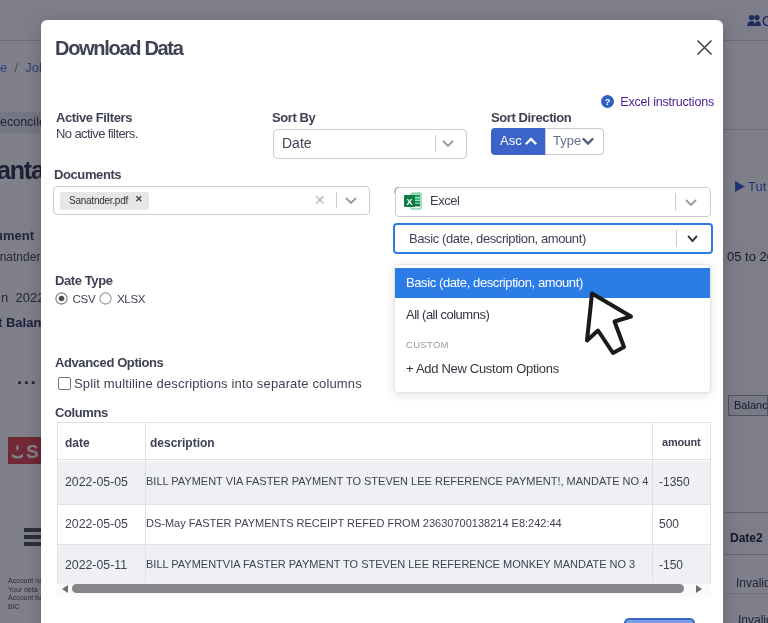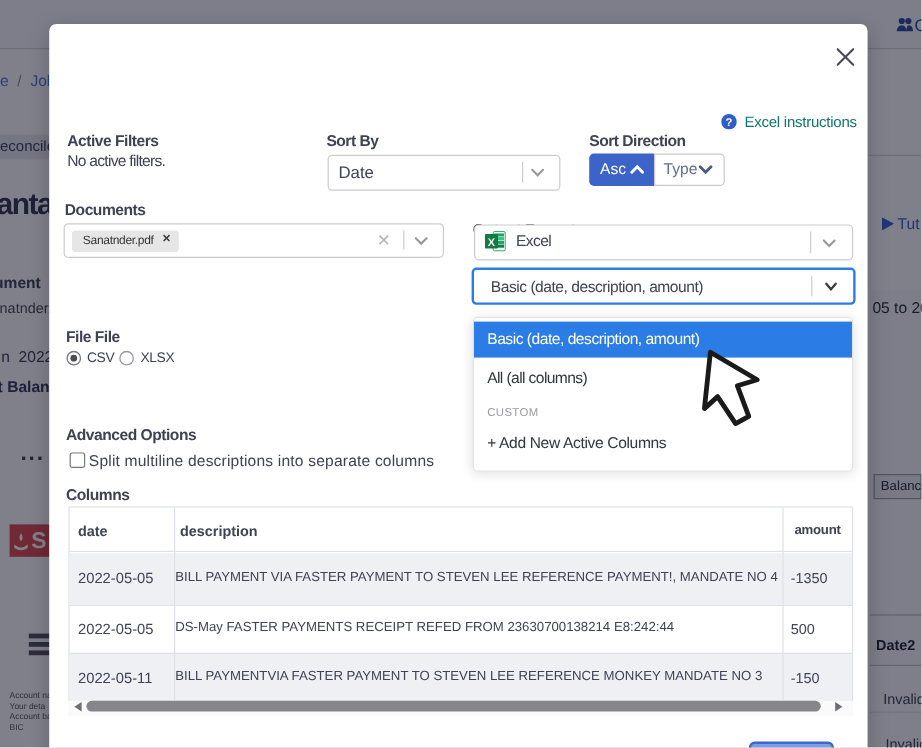--- a/index.html
+++ b/index.html
@@ -70,29 +70,30 @@
   <div class="abs" style="left:727px;top:249px;font-size:13px;color:#2b2f3a;white-space:nowrap;">05 to 20</div>
   <div class="abs" style="left:728px;top:395px;width:40px;height:21px;background:#f2f3f6;border:1px solid #9aa0ab;box-sizing:border-box;"></div>
   <div class="abs" style="left:734px;top:399px;font-size:11px;color:#2b2f3a;">Balance</div>
   <div class="abs" style="left:730px;top:531px;font-size:12px;font-weight:bold;color:#23273a;">Date2</div>
   <div class="abs" style="left:736px;top:575.5px;font-size:12px;color:#3f4254;">Invalid</div>
   <div class="abs" style="left:738px;top:612.5px;font-size:12px;color:#3f4254;">Invalid</div>
 </div>
 <div id="backdrop"></div>
 <div id="modal">
 
+  <div class="abs" style="left:14px;top:17px;font-size:20px;font-weight:bold;color:#3f4254;letter-spacing:-1.3px;">Download Data</div>
   <svg class="abs" style="left:655.5px;top:19.5px" width="15" height="15" viewBox="0 0 15 15">
     <path d="M1 1 L14 14 M14 1 L1 14" stroke="#4a4a55" stroke-width="1.7" stroke-linecap="round"></path>
   </svg>
 
   <svg class="abs" style="left:559.5px;top:75px" width="13" height="13" viewBox="0 0 14 14">
     <circle cx="7" cy="7" r="7" fill="#2e5fc9"></circle>
     <text x="7" y="10.6" font-size="10" font-weight="bold" fill="#fff" text-anchor="middle" font-family="Liberation Sans">?</text>
   </svg>
-  <div class="abs" style="right:9px;top:75px;font-size:12.5px;color:#0f766e;letter-spacing:-0.2px;">Excel instructions</div>
+  <div class="abs" style="right:9px;top:75px;font-size:12.5px;color:#4c1d95;letter-spacing:-0.2px;">Excel instructions</div>
 
   <div class="lbl" style="left:15px;top:90px;">Active Filters</div>
   <div class="txt" style="left:15px;top:106px;font-size:13px;letter-spacing:-0.6px;">No active filters.</div>
   <div class="lbl" style="left:231px;top:90px;">Sort By</div>
   <div class="lbl" style="left:450px;top:90px;">Sort Direction</div>
 
   <div class="sel" style="left:231.5px;top:109px;width:194px;height:30px;"></div>
   <div class="txt" style="left:241px;top:115px;font-size:14px;">Date</div>
   <div class="sep" style="left:393.5px;top:115px;height:17px;"></div>
   <svg class="chev" style="left:401px;top:120px" width="12" height="8" viewBox="0 0 12 8">
@@ -143,23 +144,23 @@
   <div class="sep" style="left:635px;top:210px;height:17px;"></div>
   <svg class="chev" style="left:646px;top:215px" width="11" height="8" viewBox="0 0 11 8">
       <path d="M1.5 1.5 L5.5 6 L9.5 1.5" stroke="#3a3a3a" stroke-width="1.9" fill="none" stroke-linecap="round"></path>
     </svg>
 
   <div class="abs" style="left:352.5px;top:243.5px;width:317px;height:129px;background:#fff;border:1px solid #e4e4e4;border-radius:4px;box-shadow:0 2px 10px rgba(0,0,0,.12);box-sizing:border-box;"></div>
   <div class="abs" style="left:353.5px;top:247.5px;width:315px;height:30px;background:#2b7ce4;"></div>
   <div class="abs" style="left:365px;top:255px;font-size:13px;color:#fff;letter-spacing:-0.4px;">Basic (date, description, amount)</div>
   <div class="abs" style="left:365px;top:287px;font-size:13px;color:#33353f;letter-spacing:-0.5px;">All (all columns)</div>
   <div class="abs" style="left:365px;top:318.5px;font-size:9.5px;color:#9a9aa2;letter-spacing:.3px;">CUSTOM</div>
-  <div class="abs" style="left:365px;top:341px;font-size:13px;color:#33353f;letter-spacing:-0.3px;">+ Add New Active Columns</div>
-
-  <div class="lbl" style="left:14px;top:253px;">File File</div>
+  <div class="abs" style="left:365px;top:341px;font-size:13px;color:#33353f;letter-spacing:-0.3px;">+ Add New Custom Options</div>
+
+  <div class="lbl" style="left:14px;top:253px;">Date Type</div>
   <svg class="abs" style="left:14px;top:272px" width="13" height="13" viewBox="0 0 13 13">
     <circle cx="6.5" cy="6.5" r="5.6" fill="#fff" stroke="#7a7a7e" stroke-width="1.1"></circle>
       <circle cx="6.5" cy="6.5" r="2.8" fill="#4e4e52"></circle>
   </svg>
   <div class="txt" style="left:31.5px;top:273px;font-size:11.5px;letter-spacing:-0.3px;text-align:center;">CSV</div>
   <svg class="abs" style="left:58px;top:272px" width="13" height="13" viewBox="0 0 13 13">
     <circle cx="6.5" cy="6.5" r="5.6" fill="#fff" stroke="#9a9a9e" stroke-width="1.1"></circle>
   </svg>
   <div class="txt" style="left:76px;top:273px;font-size:11.5px;letter-spacing:-0.3px;">XLSX</div>
 

